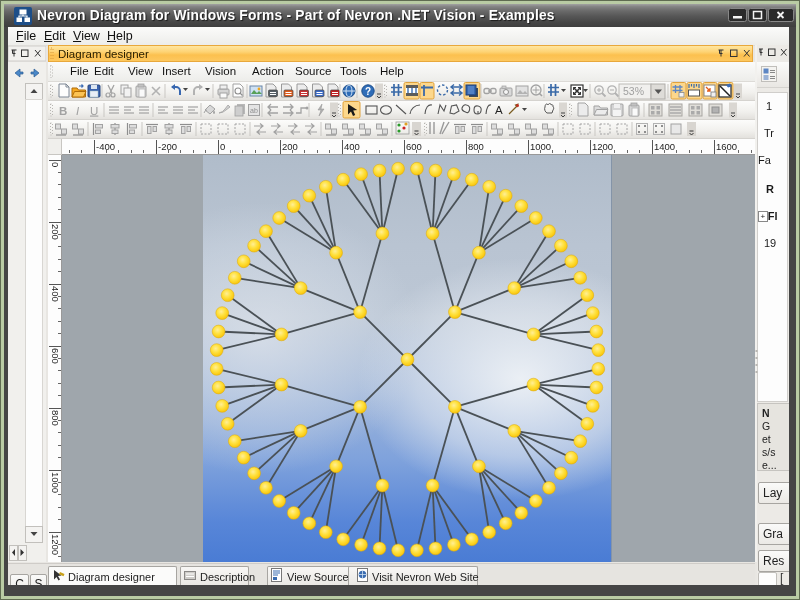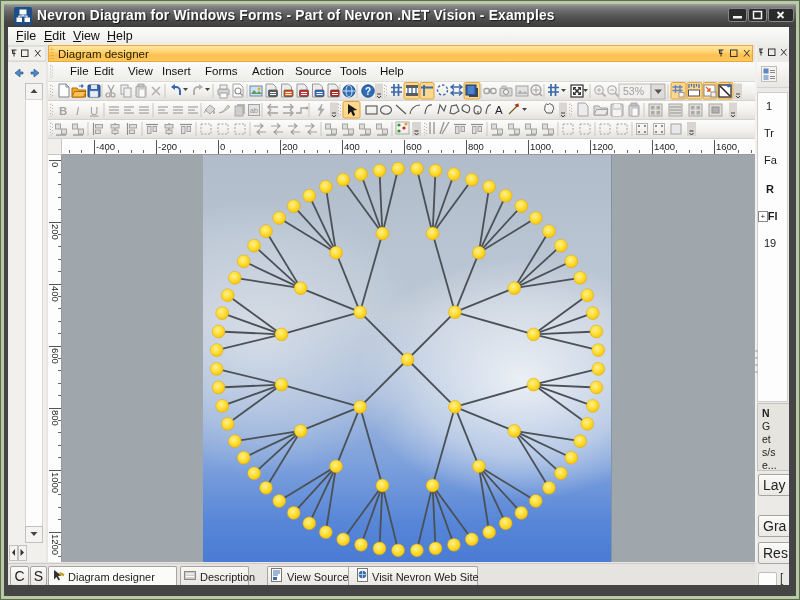--- a/index.html
+++ b/index.html
@@ -1,21 +1,21 @@
 <!DOCTYPE html>
 <html><head><meta charset="utf-8"><style>
 * { margin:0; padding:0; box-sizing:border-box; }
 html,body { width:800px; height:600px; }
 body { font-family:"Liberation Sans",sans-serif; position:relative; overflow:hidden; background:#e8e6e2; }
 .abs { position:absolute; }
 u { text-decoration:underline; }
 .tbar { background:linear-gradient(180deg,#fcfcfb 0%,#f1f0ed 60%,#e3e1dd 100%);border-bottom:1px solid #d5d3cf; }
 .tab { top:2px;height:20px;background:linear-gradient(180deg,#f8f7f5,#e9e7e3);border:1px solid #a7a5a1;border-bottom:none;border-radius:2px 2px 0 0;font-size:11px;color:#222;padding:4px 6px 0 19px;white-space:nowrap; }
 .tab.active { background:#fbfbfa; }
-.tbtn { background:linear-gradient(180deg,#fafaf9,#ebe9e5);border:1px solid #a7a5a1;border-radius:2px;font-size:14px;color:#222;text-align:center; }
+.tbtn { background:linear-gradient(180deg,#fafaf9,#ebe9e5);border:1px solid #a7a5a1;border-radius:2px;font-size:12px;color:#222;text-align:center;margin-top:8px; }
 text { font-family:"Liberation Sans",sans-serif; }
 </style></head>
 <body>
 <div class="abs" style="left:0;top:0;width:800px;height:600px;background:#b9cba4;border:1px solid #5f6b51"></div>
 <div class="abs" style="left:4px;top:4px;width:792px;height:592px;background:#454545"></div>
 <div class="abs" style="left:4px;top:4px;width:792px;height:592px;border-bottom:11px solid #454545;border-left:4px solid #454545;border-right:7px solid #454545;box-sizing:border-box"></div>
 <div class="abs" style="left:4px;top:4px;width:792px;height:23px;background:linear-gradient(180deg,#a2a2a2 0%,#828282 12%,#6a6a6a 30%,#555555 55%,#464646 80%,#3e3e3e 100%)">
 <svg class="abs" style="left:10px;top:3px" width="18" height="18">
       <rect x="0" y="0" width="18" height="18" rx="2" fill="#1d4e88"></rect>
       <rect x="5.5" y="2.5" width="7" height="5" fill="#fff"></rect>
@@ -74,21 +74,21 @@
     </svg>
   </div>
 <div class="abs" style="left:48px;top:62px;width:707px;height:20px;background:linear-gradient(180deg,#fbfbfa,#ededea);border-bottom:1px solid #dddbd7;font-size:11.5px;color:#111">
 <svg class="abs" style="left:2px;top:3px" width="5" height="13">
       <rect x="0.5" y="0.5" width="2" height="12" fill="none" stroke="#b8b6b2" stroke-width="1" stroke-dasharray="1,2"></rect>
     </svg>
     <span class="abs" style="left:22px;top:3px">File</span>
     <span class="abs" style="left:46px;top:3px">Edit</span>
     <span class="abs" style="left:80px;top:3px">View</span>
     <span class="abs" style="left:114px;top:3px">Insert</span>
-    <span class="abs" style="left:157px;top:3px">Forms</span>
+    <span class="abs" style="left:157px;top:3px">Vision</span>
     <span class="abs" style="left:204px;top:3px">Action</span>
     <span class="abs" style="left:247px;top:3px">Source</span>
     <span class="abs" style="left:292px;top:3px">Tools</span>
     <span class="abs" style="left:332px;top:3px">Help</span>
   </div>
 <svg class="abs tbar" style="left:48px;top:82px" width="707" height="19">
     <rect x="2.5" y="3" width="2" height="12" fill="none" stroke="#b8b6b2" stroke-width="1" stroke-dasharray="1,2"></rect>
     <path d="M11 2 h7 l3 3 v10 h-10 z" fill="#fdfdfd" stroke="#7c8694" stroke-width="1"></path>
     <path d="M18 2 v3 h3" fill="none" stroke="#7c8694" stroke-width="1"></path>
     <path d="M24 6 h5 l1.5 2 h7 v7 h-13.5 z" fill="#f6a821" stroke="#b06c08" stroke-width="1"></path>
@@ -729,21 +729,21 @@
 <svg class="abs" style="left:4px;top:4px" width="18" height="18">
         <rect x="0.5" y="0.5" width="15" height="15" fill="#f4f3f0" stroke="#c0beba" stroke-width="1"></rect>
         <rect x="2.5" y="2.5" width="5" height="5" fill="#5c86c4"></rect>
         <rect x="2.5" y="9" width="5" height="5" fill="#9ab2d6"></rect>
         <path d="M9 4.5 h5 M9 6.5 h5 M9 10.5 h5 M9 12.5 h5" stroke="#888" stroke-width="1"></path>
       </svg>
 </div>
 <div class="abs" style="left:0;top:47px;width:31px;height:310px;background:#fdfdfd;border:1px solid #d0cecb;font-size:11px;color:#1a1a1a">
 <div class="abs" style="left:8px;top:7px">1</div>
 <div class="abs" style="left:6px;top:34px">Tr</div>
-<div class="abs" style="left:6px;top:61px">Fa</div>
+<div class="abs" style="left:0;top:61px">Fa</div>
 <div class="abs" style="left:8px;top:90px;font-weight:bold">R</div>
 <div class="abs" style="left:0px;top:117px;font-weight:bold"><span style="font-weight:normal;font-size:8px;border:1px solid #888;padding:0 1.5px;background:#fff;position:relative;top:-1px">+</span>Fl</div>
 <div class="abs" style="left:6px;top:144px">19</div>
 </div>
 <div class="abs" style="left:0;top:358px;width:33px;height:68px;background:#e6e4df;border:1px solid #c6c4c0;font-size:10.5px;color:#222;line-height:13px;padding:3px 0 0 4px"><b>N</b><br>G<br>et<br>s/s<br>e...</div>
 <div class="abs tbtn" style="left:1px;top:429px;width:34px;height:22px;line-height:20px;text-align:left;padding-left:4px">Lay</div>
 <div class="abs tbtn" style="left:1px;top:470px;width:34px;height:22px;line-height:20px;text-align:left;padding-left:4px">Gra</div>
 <div class="abs tbtn" style="left:1px;top:497px;width:34px;height:22px;line-height:20px;text-align:left;padding-left:4px">Res</div>
 <div class="abs" style="left:1px;top:527px;width:19px;height:15px;background:#fdfdfd;border:1px solid #c0beba;border-radius:2px"></div>
 <div class="abs" style="left:23px;top:526px;font-size:12px;color:#333">[</div>

